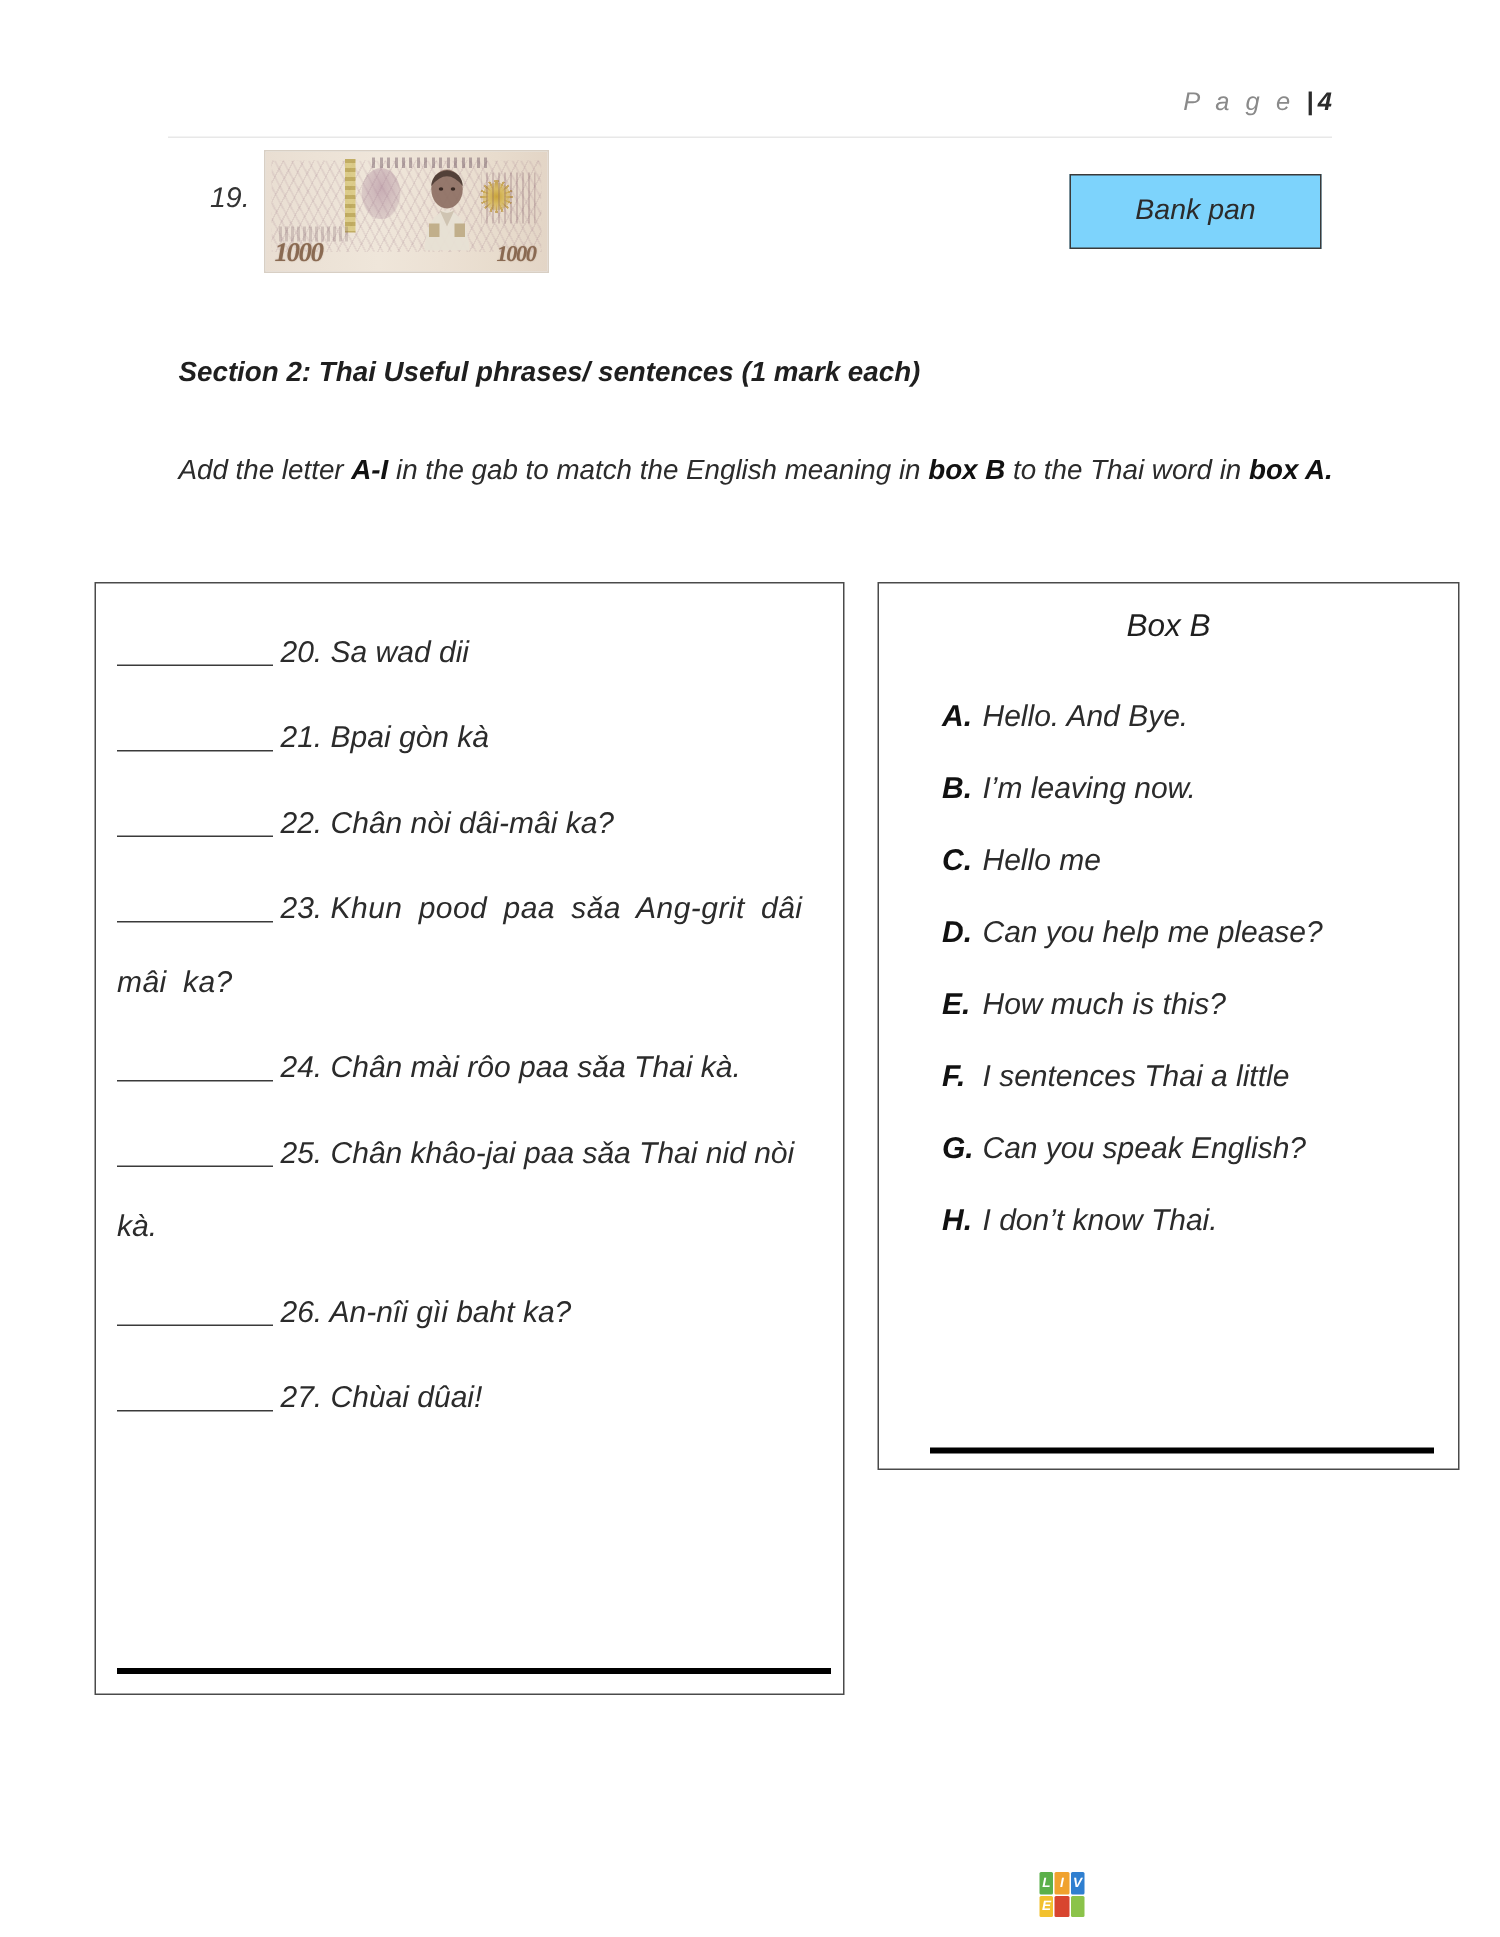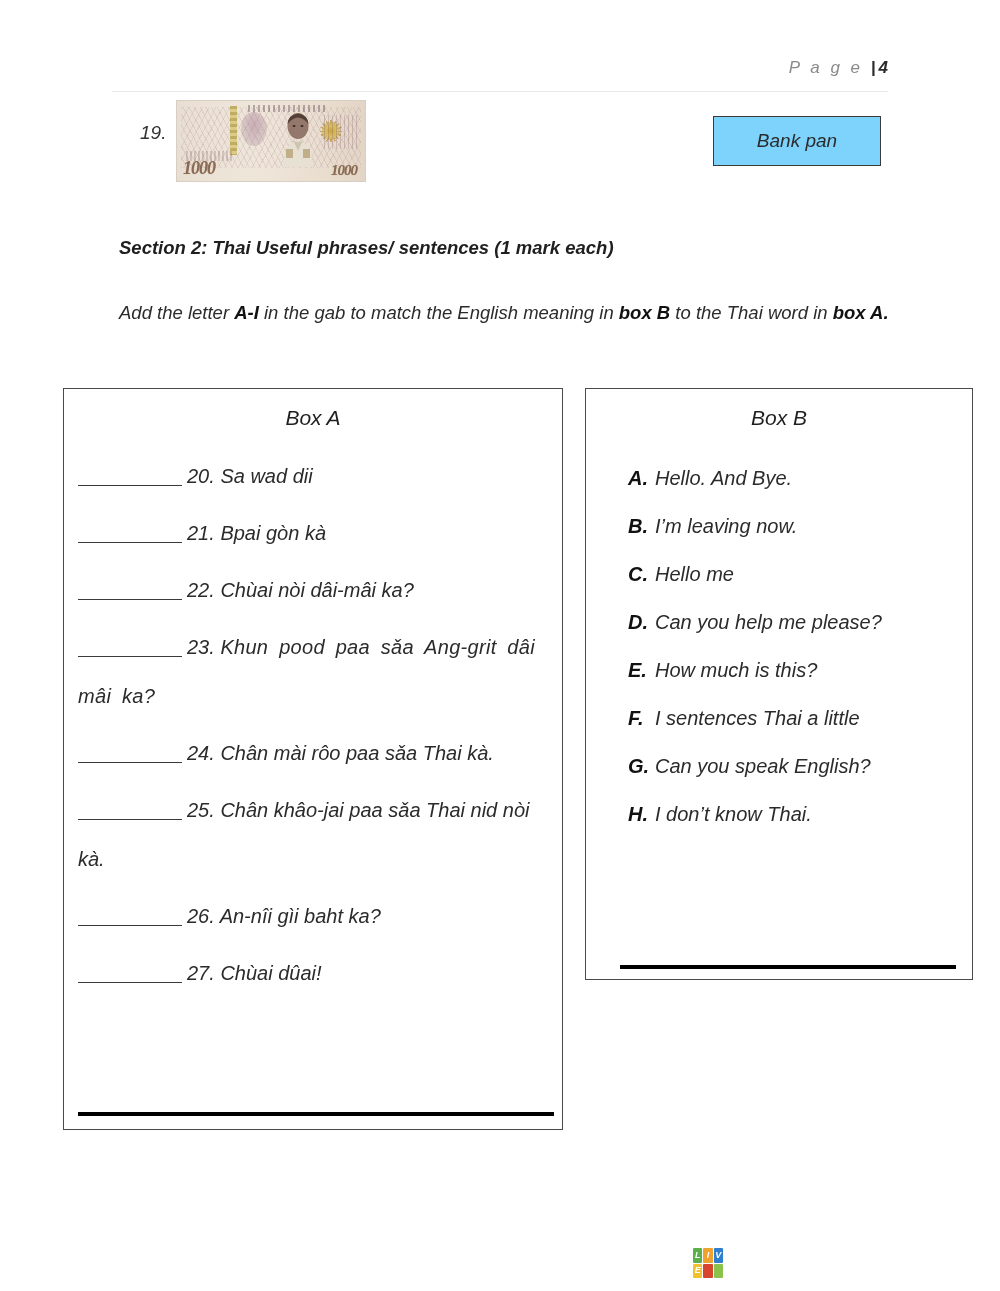--- a/index.html
+++ b/index.html
@@ -400,36 +400,35 @@
     <span class="answer-box-text">Bank pan</span>
   </div>
 
   <div class="section-heading">Section 2: Thai Useful phrases/ sentences (1 mark each)</div>
 
   <div class="instructions">
     <span>Add the letter </span><b>A-I</b><span> in the gab to match the English meaning in </span><b>box B</b><span> to the Thai word in </span><b>box A.</b>
   </div>
 
   <div class="box box-a">
-    <div class="box-title">Box A</div>
     <div class="a-list">
 
       <div class="a-item">
         <span class="a-blank"></span><span>20.</span>
         <span class="a-text">Sa wad dii</span>
       </div>
 
       <div class="a-item">
         <span class="a-blank"></span><span>21.</span>
         <span class="a-text">Bpai gòn kà</span>
       </div>
 
       <div class="a-item">
         <span class="a-blank"></span><span>22.</span>
-        <span class="a-text">Chùai nòi dâi-mâi ka?</span>
+        <span class="a-text">Chân nòi dâi-mâi ka?</span>
       </div>
 
       <div class="a-item spaced">
         <span class="a-blank"></span><span>23.</span>
         <span class="a-text">Khun  pood  paa sǎa Ang-grit dâi mâi ka?</span>
       </div>
 
       <div class="a-item">
         <span class="a-blank"></span><span>24.</span>
         <span class="a-text">Chân mài rôo paa sǎa Thai kà.</span>

